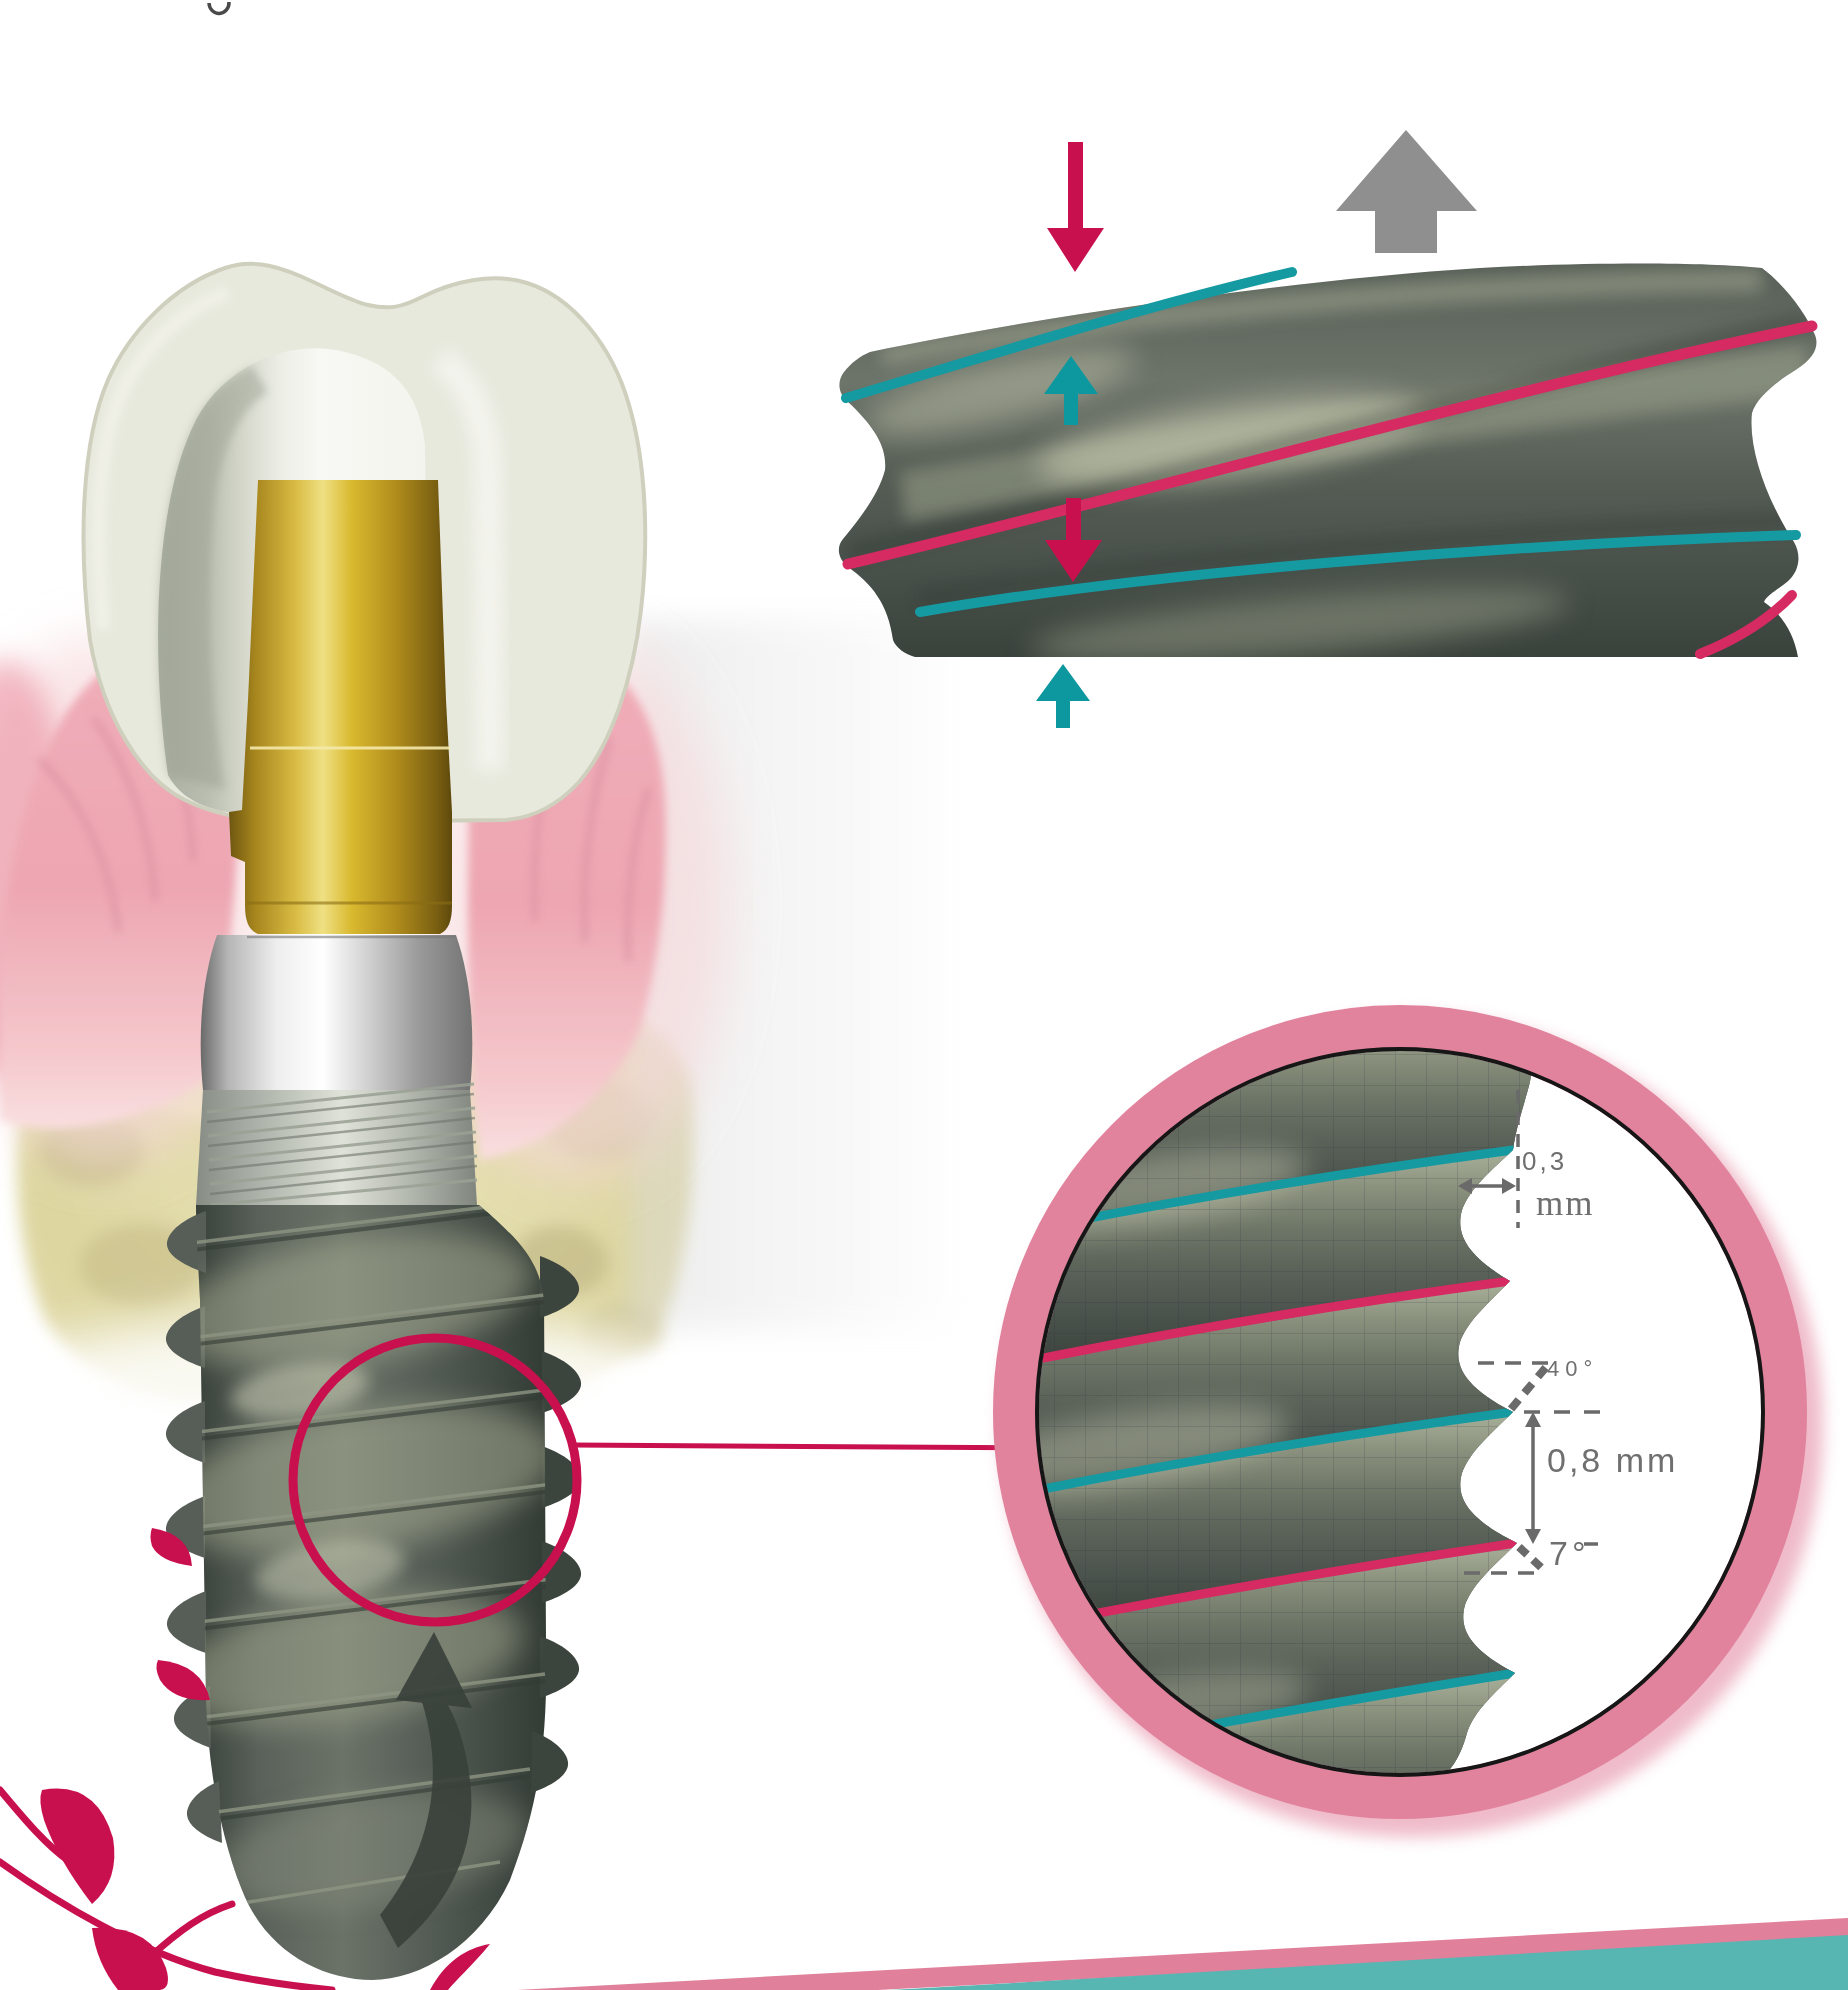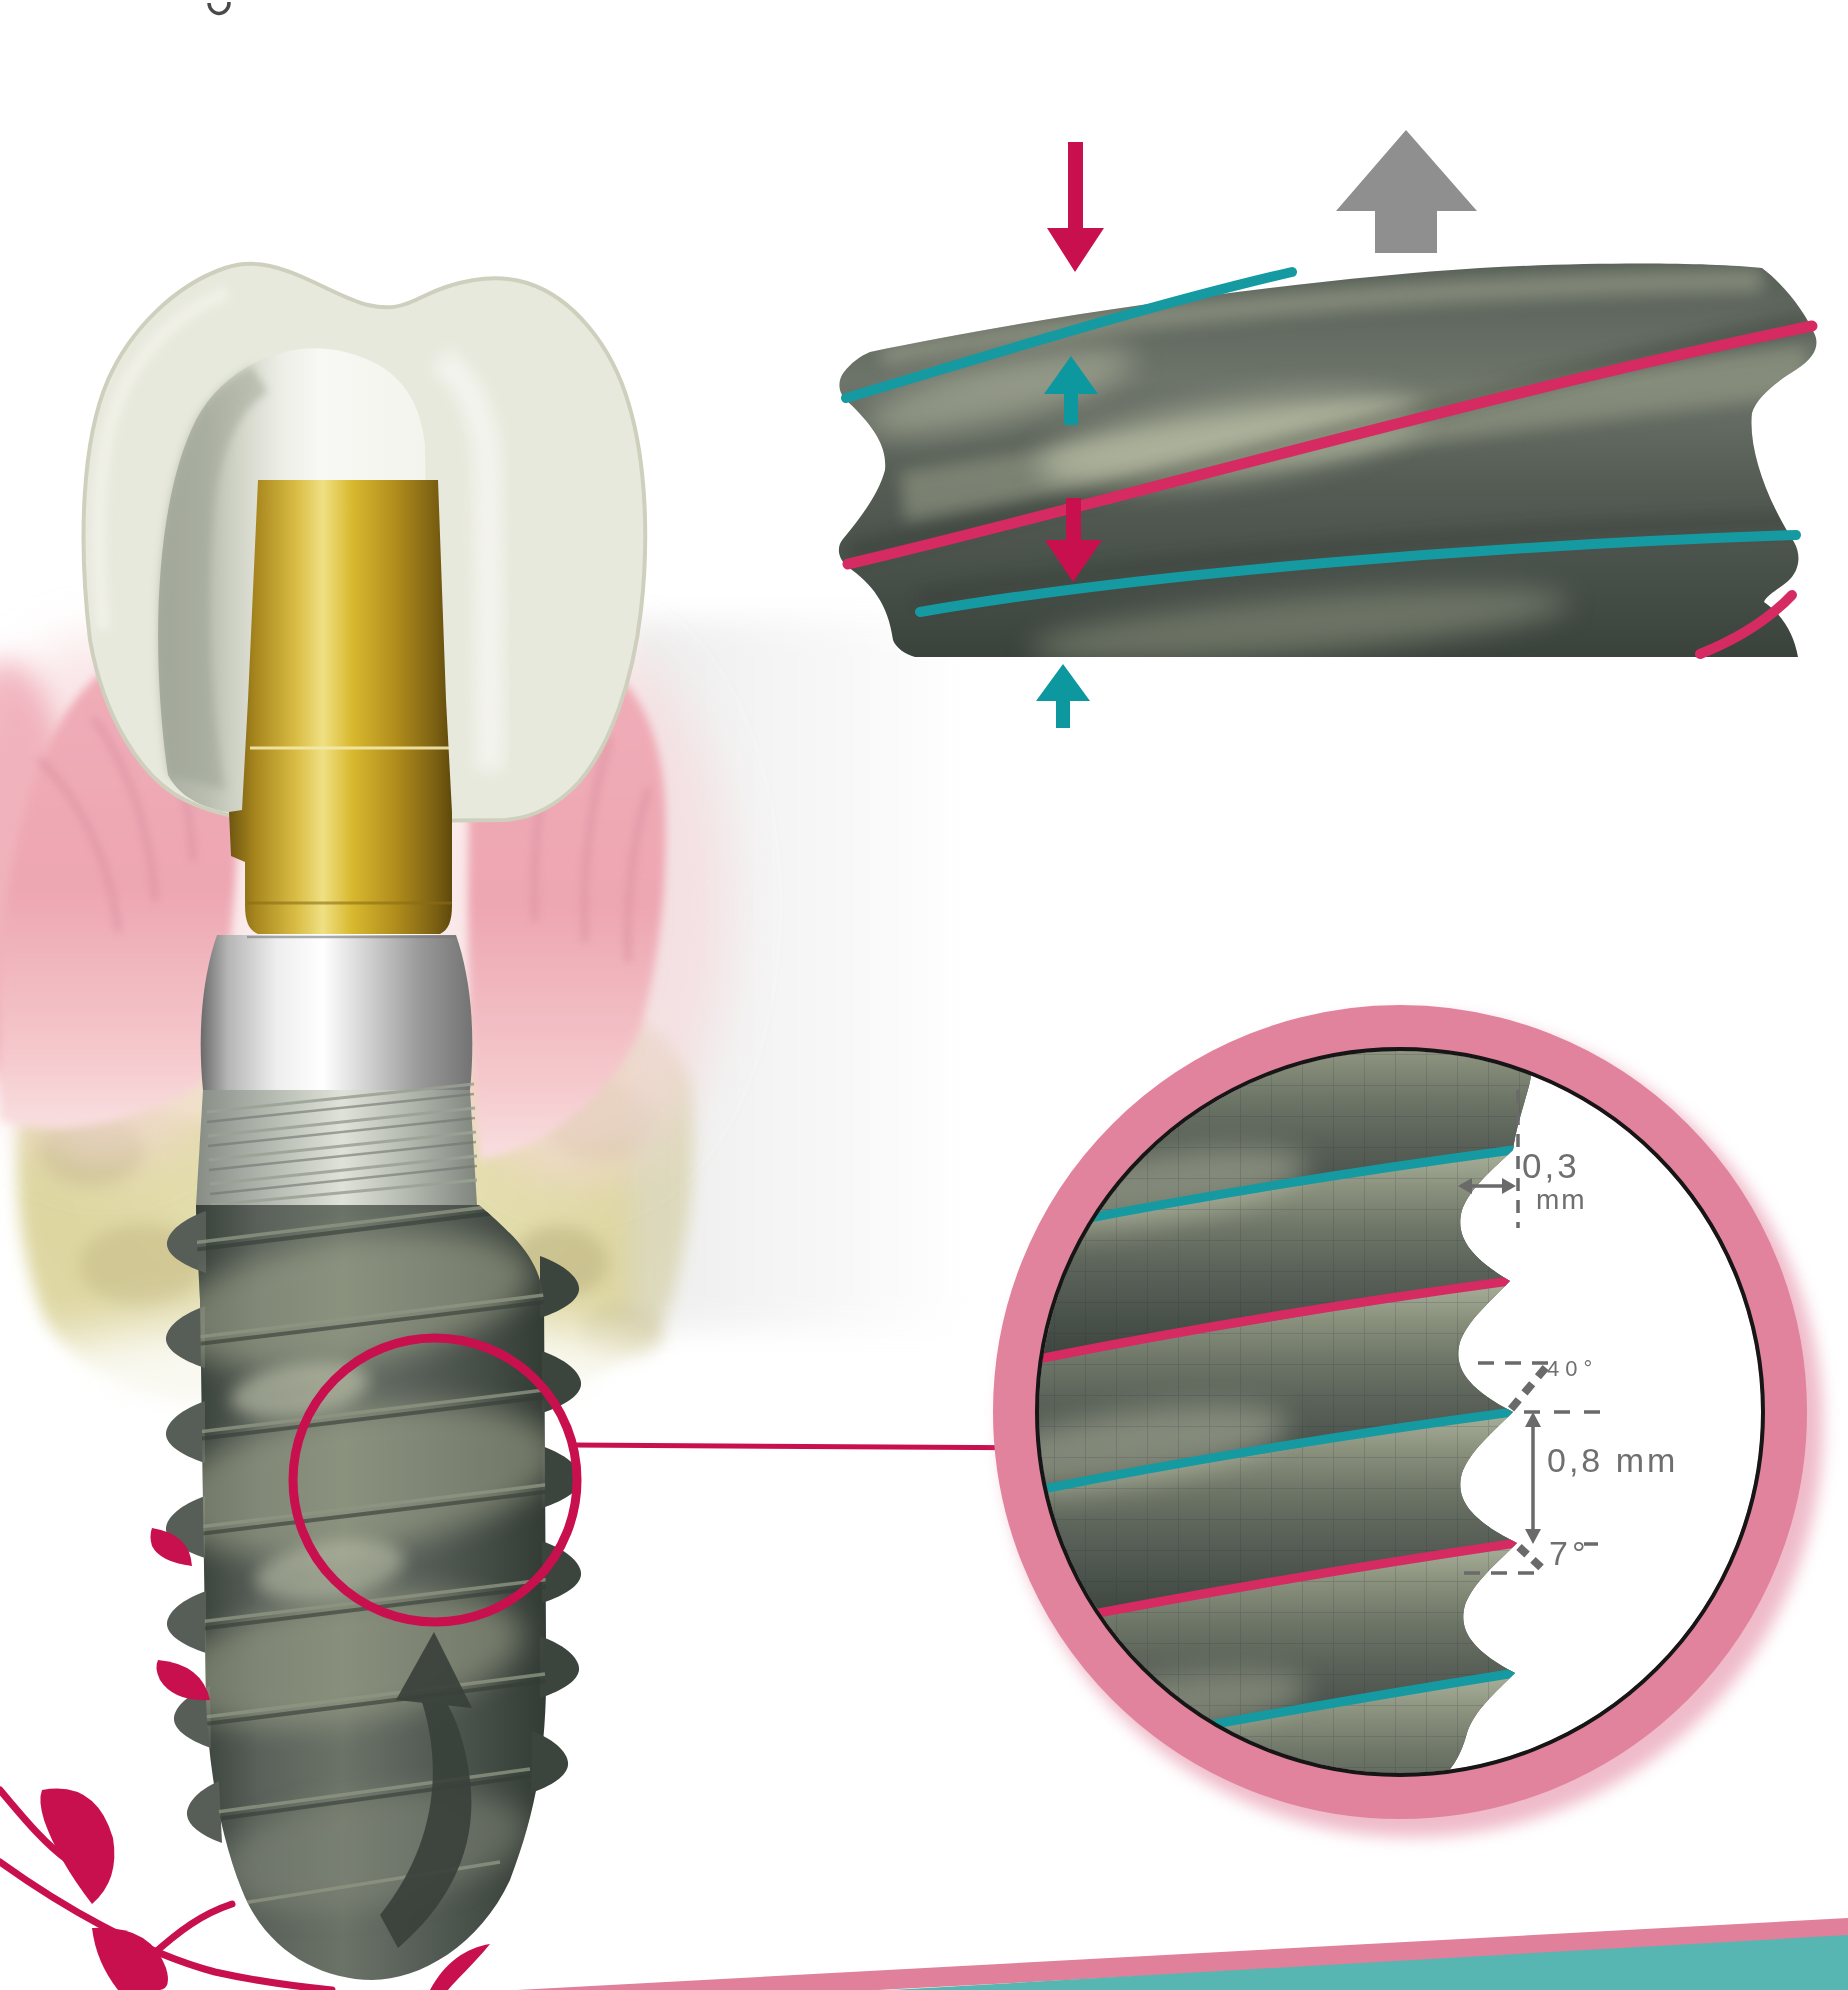--- a/index.html
+++ b/index.html
@@ -1,21 +1,21 @@
 <!DOCTYPE html>
 <html><head>
 <meta charset="utf-8">
 <style>
   html,body{margin:0;padding:0;background:#fff;}
   #stage{position:relative;width:1848px;height:1990px;overflow:hidden;background:#fff;
          font-family:"Liberation Sans",sans-serif;}
   #stage svg{position:absolute;left:0;top:0;}
   .lbl{position:absolute;color:#6f6f6f;white-space:nowrap;}
-  .lbl-depth{left:1522px;top:1146px;font-size:35px;letter-spacing:3px;}
-  .lbl-depth-unit{left:1536px;top:1184px;font-size:28px;letter-spacing:2px;}
+  .lbl-depth{left:1522px;top:1146px;font-size:26px;letter-spacing:3px;}
+  .lbl-depth-unit{left:1536px;top:1184px;font-size:35px;letter-spacing:2px;font-family:Liberation Serif, serif;}
   .lbl-angle-top{left:1547px;top:1356px;font-size:22px;letter-spacing:6px;}
   .lbl-pitch{left:1547px;top:1441px;font-size:34px;letter-spacing:3px;text-align:center;}
   .lbl-angle-bottom{left:1549px;top:1534px;font-size:34px;letter-spacing:4px;}
 </style>
 </head>
 <body>
 
 <div id="stage">
 <svg width="1848" height="1990" viewBox="0 0 1848 1990">
   <defs>

